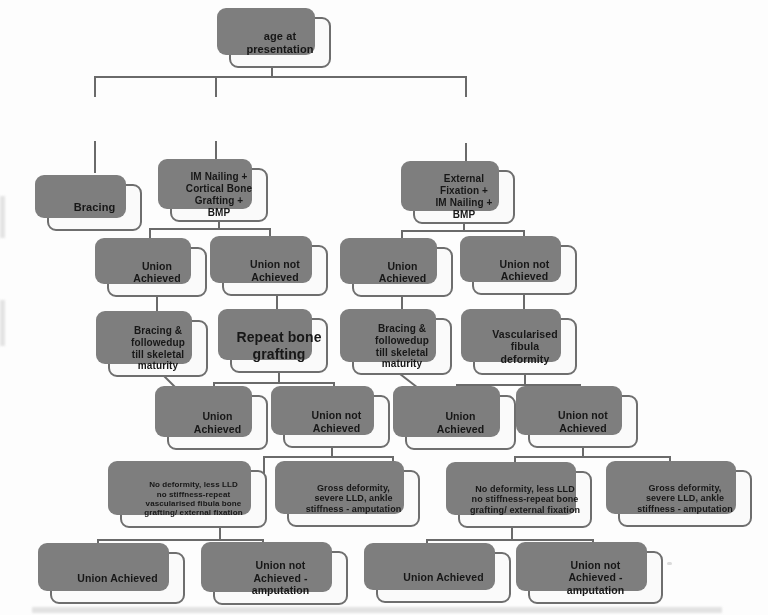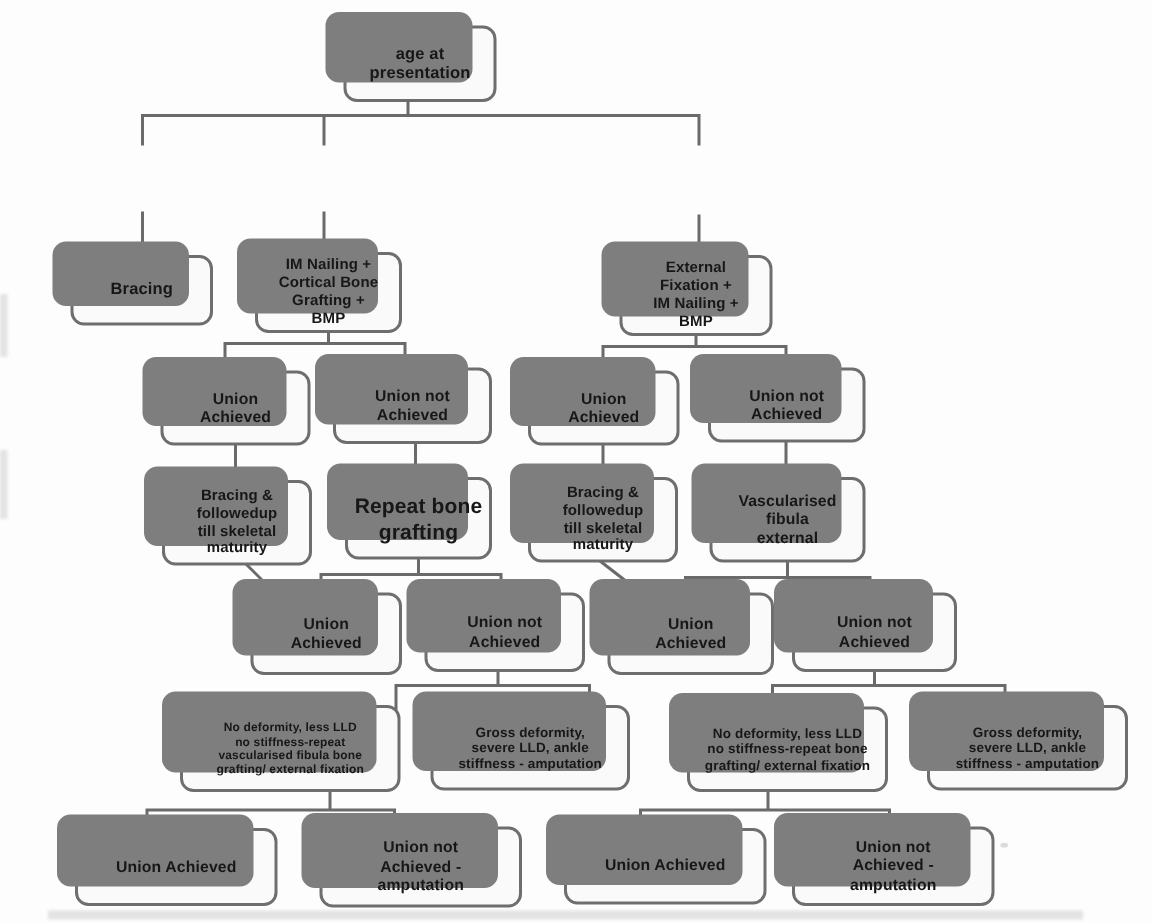--- a/index.html
+++ b/index.html
@@ -24,21 +24,21 @@
     content:"";position:absolute;z-index:-1;
     left:-14px;top:-11px;width:100%;height:100%;
     background:#7e7e7e;border-radius:9px;
   }
 
   
   .n-age{left:229px;top:17px;width:102px;height:51px;font-size:11px}
   .n-lt2{left:43px;top:95px;width:104px;height:48px;font-size:11px}
   .n-a28{left:165px;top:95px;width:103px;height:48px;font-size:11px}
   .n-gt8{left:414px;top:94px;width:103px;height:51px;font-size:11px}
-  .n-brc{left:47px;top:170px;width:95px;height:47px;font-size:11px}
+  .n-brc{left:47px;top:184px;width:95px;height:47px;font-size:11px}
   .n-imn{left:170px;top:168px;width:98px;height:54px;font-size:10px}
   .n-ext{left:413px;top:170px;width:102px;height:54px;font-size:10px}
   .n-u1a{left:107px;top:247px;width:100px;height:50px;font-size:10.5px}
   .n-u1b{left:222px;top:245px;width:106px;height:51px;font-size:10.5px}
   .n-u1c{left:352px;top:247px;width:101px;height:50px;font-size:10.5px}
   .n-u1d{left:472px;top:245px;width:105px;height:50px;font-size:10.5px}
   .n-bfl{left:108px;top:320px;width:100px;height:57px;font-size:10px}
   .n-rbg{left:230px;top:318px;width:98px;height:55px;font-size:14px}
   .n-bfr{left:352px;top:318px;width:100px;height:57px;font-size:10px}
   .n-vfg{left:473px;top:318px;width:104px;height:57px;font-size:10.5px}
@@ -116,21 +116,21 @@
 till skeletal
 maturity</div>
   <div class="node n-rbg">Repeat bone
 grafting</div>
   <div class="node n-bfr">Bracing &amp;
 followedup
 till skeletal
 maturity</div>
   <div class="node n-vfg">Vascularised
 fibula
-external</div>
+deformity</div>
 
   <div class="node n-u2a">Union
 Achieved</div>
   <div class="node n-u2b">Union not
 Achieved</div>
   <div class="node n-u2c">Union
 Achieved</div>
   <div class="node n-u2d">Union not
 Achieved</div>
 

